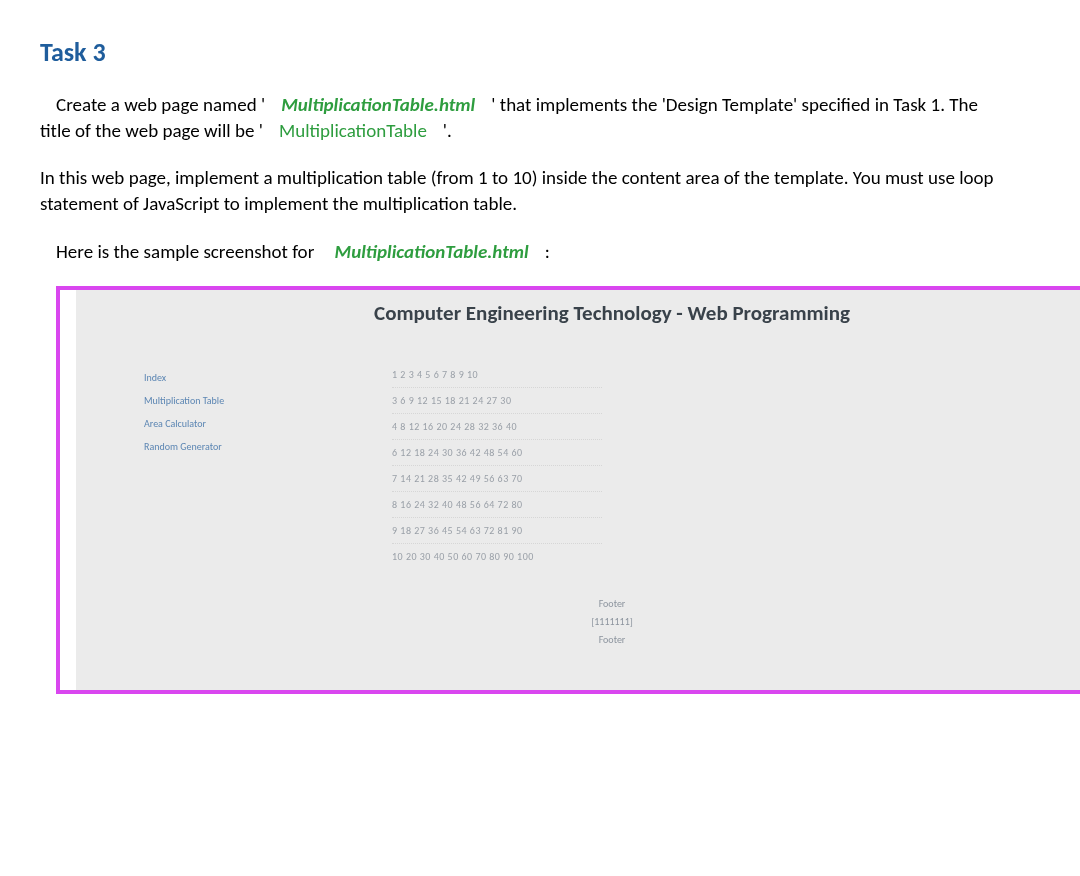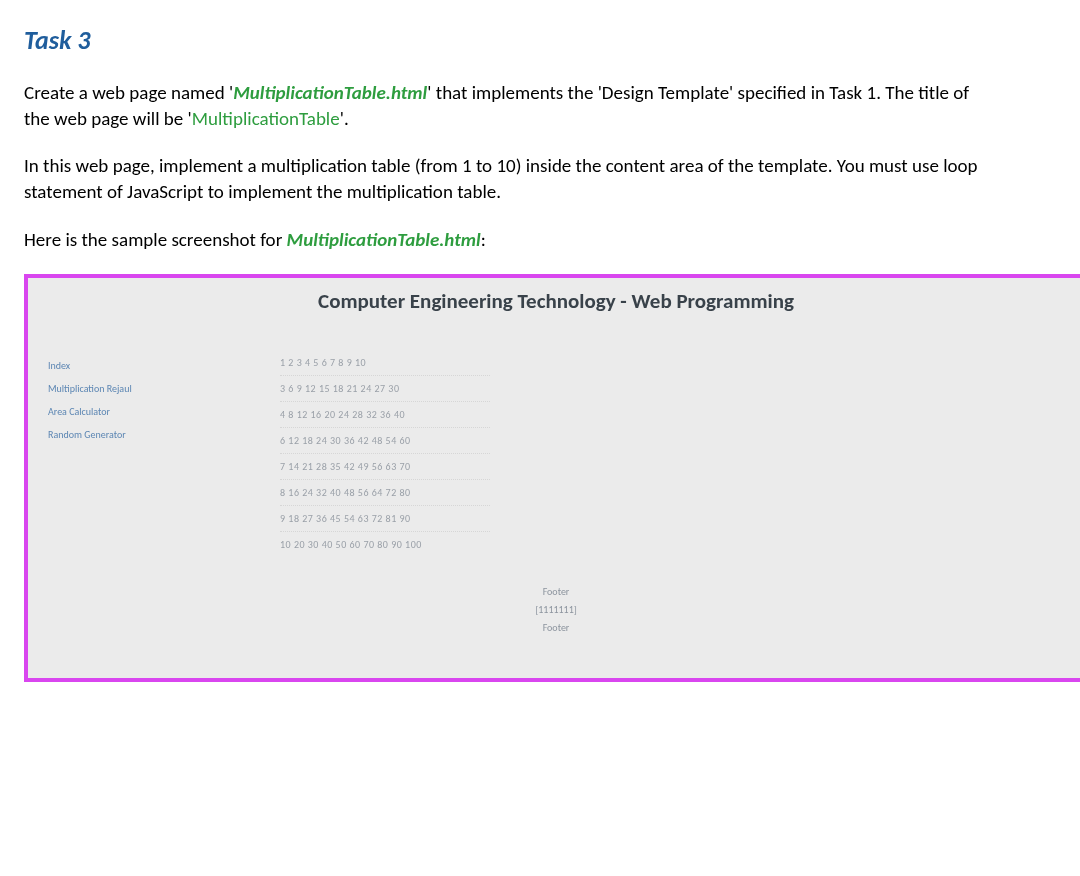--- a/index.html
+++ b/index.html
@@ -1,30 +1,29 @@
 <!DOCTYPE html>
 <html><head>
 <meta charset="utf-8">
 <style>
-  * { box-sizing: border-box; }
+  * { box-sizing: border-box; margin-left: 16px; }
   body {
     margin: 0;
     padding: 20px 24px;
     font-family: Calibri, Arial, sans-serif;
     font-size: 18px;
     color: #000;
     width: 1080px;
     background: #fff;
   }
   .task-title {
     color: #1f5d9c;
     font-size: 26px;
     font-weight: bold;
-    margin: 4px 0 24px 0;
-    font-style: italic;
+    margin: 16px 0 24px 0;
   }
   .para {
     font-size: 19px;
     line-height: 1.35;
     margin: 0 0 22px 0;
     max-width: 960px;
   }
   .emph-green-italic {
     color: #2e9d3f;
     font-style: italic;
@@ -103,21 +102,21 @@
 </p>
 
 <div class="screenshot-box">
   <div class="page-inner">
     <div class="header-bar">
       <span class="header-text">Computer Engineering Technology - Web Programming</span>
     </div>
     <div class="content-wrap">
       <div class="sidebar">
         <div class="sidebar-item">Index</div>
-        <div class="sidebar-item">Multiplication Rejaul</div>
+        <div class="sidebar-item">Multiplication Table</div>
         <div class="sidebar-item">Area Calculator</div>
         <div class="sidebar-item">Random Generator</div>
       </div>
       <div class="main-area">
         <div class="mult-row">1 2 3 4 5 6 7 8 9 10</div>
         <div class="mult-row">3 6 9 12 15 18 21 24 27 30</div>
         <div class="mult-row">4 8 12 16 20 24 28 32 36 40</div>
         <div class="mult-row">6 12 18 24 30 36 42 48 54 60</div>
         <div class="mult-row">7 14 21 28 35 42 49 56 63 70</div>
         <div class="mult-row">8 16 24 32 40 48 56 64 72 80</div>

